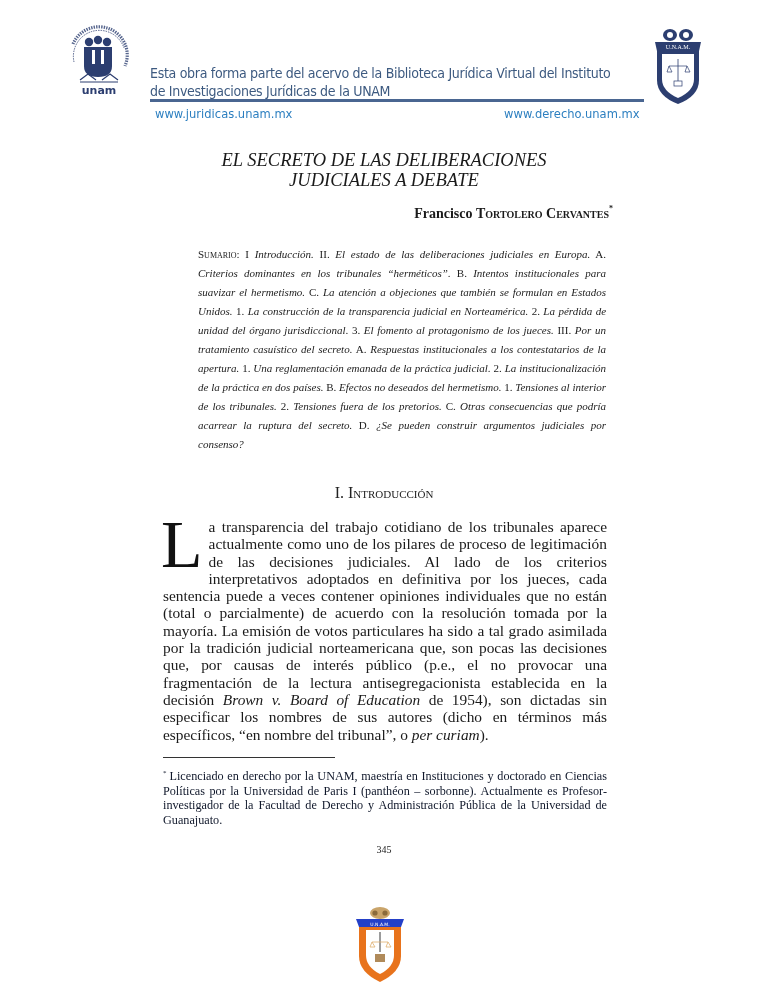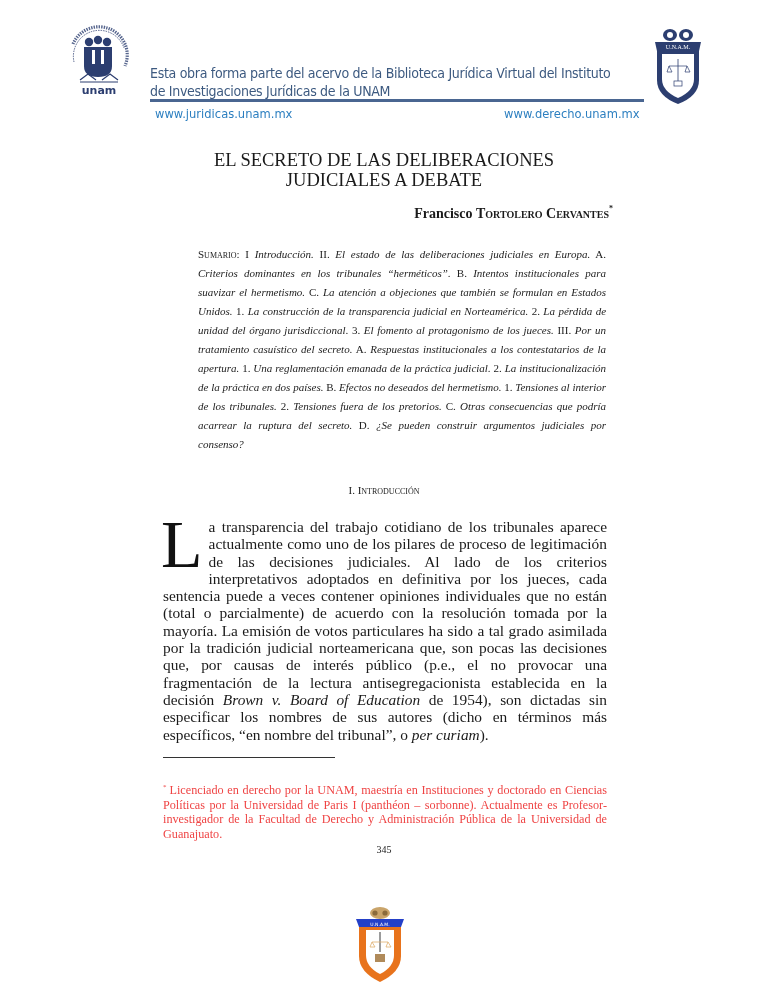--- a/index.html
+++ b/index.html
@@ -19,29 +19,29 @@
     .title { position: absolute; left: 0; width: 768px; top: 150px; text-align: center; font-size: 18.5px; line-height: 20px; color: #1a1a1a; }
     .author { position: absolute; right: 155px; top: 204px; font-size: 14px; color: #1a1a1a; font-weight: bold; }
     .sc { font-variant: small-caps; }
     .author sup { font-size: 8px; vertical-align: 7px; }
 
     
     .sumario { position: absolute; left: 198px; top: 245px; width: 408px; font-size: 11px; line-height: 19px; text-align: justify; color: #222; }
     .sumario i { font-style: italic; }
 
     
-    .section-heading { position: absolute; left: 0; width: 768px; top: 484px; text-align: center; font-size: 11px; color: #222; }
+    .section-heading { position: absolute; left: 0; width: 768px; top: 484px; text-align: center; font-size: 16px; color: #222; }
 
     
     .body-text { position: absolute; left: 163px; top: 518px; width: 444px; font-size: 15.4px; line-height: 17.3px; text-align: justify; color: #1a1a1a; }
     .dropcap { float: left; font-size: 68px; line-height: 52px; margin: 0 6px 0 -2px; height: 52px; color: #111; }
 
     
     .fn-rule { position: absolute; left: 163px; top: 757px; width: 172px; height: 1px; background: #333; }
-    .footnote { position: absolute; left: 163px; top: 766px; width: 444px; font-size: 12.2px; line-height: 14.6px; text-align: justify; color: #ef4444; margin-top: 14px; }
+    .footnote { position: absolute; left: 163px; top: 766px; width: 444px; font-size: 12.2px; line-height: 14.6px; text-align: justify; color: #0f172a; }
     .footnote sup { font-size: 7px; vertical-align: 5px; margin-right: 3px; }
 
     .page-number { position: absolute; left: 0; width: 768px; top: 844px; text-align: center; font-size: 10px; color: #222; }
 
     .logo-bottom { position: absolute; left: 354px; top: 906px; width: 52px; height: 80px; }
   </style>
 </head>
 <body>
 
 <div class="banner">
@@ -77,21 +77,21 @@
       <text x="26" y="23" text-anchor="middle" font-family="Liberation Serif, serif" font-size="6" fill="#fff">U.N.A.M.</text>
       <path d="M5 25 H47 V54 Q47 70 26 78 Q5 70 5 54 Z" fill="#2c3e70"></path>
       <path d="M10 28 H42 V53 Q42 65 26 72 Q10 65 10 53 Z" fill="#fff"></path>
       <line x1="26" y1="33" x2="26" y2="55" stroke="#2c3e70" stroke-width="0.8"></line>
       <path d="M17 40 H35 M17 40 L15 46 H20 Z M35 40 L33 46 H38 Z" fill="none" stroke="#2c3e70" stroke-width="0.7"></path>
       <rect x="22" y="55" width="8" height="5" fill="none" stroke="#2c3e70" stroke-width="0.7"></rect>
     </svg>
   </div>
 </div>
 
-<h1 class="title" style="font-weight:normal;">
+<h1 class="title" style="font-weight:normal;font-style:italic;">
   <div>EL SECRETO DE LAS DELIBERACIONES</div>
   <div>JUDICIALES A DEBATE</div>
 </h1>
 
 <div class="author">
   <span>Francisco </span><span class="sc">Tortolero Cervantes</span><sup>*</sup>
 </div>
 
 <div class="sumario">
   <span class="sc">Sumario:</span><span> I </span><i>Introducción.</i><span> II. </span><i>El estado de las deliberaciones judiciales en Europa.</i><span> A. </span><i>Criterios dominantes en los tribunales “herméticos”.</i><span> B. </span><i>Intentos institucionales para suavizar el hermetismo.</i><span> C. </span><i>La atención a objeciones que también se formulan en Estados Unidos.</i><span> 1. </span><i>La construcción de la transparencia judicial en Norteamérica.</i><span> 2. </span><i>La pérdida de unidad del órgano jurisdiccional</i><span>. 3. </span><i>El fomento al protagonismo de los jueces.</i><span> III. </span><i>Por un tratamiento casuístico del secreto.</i><span> A. </span><i>Respuestas institucionales a los contestatarios de la apertura.</i><span> 1. </span><i>Una reglamentación emanada de la práctica judicial.</i><span> 2. </span><i>La institucionalización de la práctica en dos países.</i><span> B. </span><i>Efectos no deseados del hermetismo.</i><span> 1. </span><i>Tensiones al interior de los tribunales.</i><span> 2. </span><i>Tensiones fuera de los pretorios.</i><span> C. </span><i>Otras consecuencias que podría acarrear la ruptura del secreto.</i><span> D. </span><i>¿Se pueden construir argumentos judiciales por consenso?</i>

